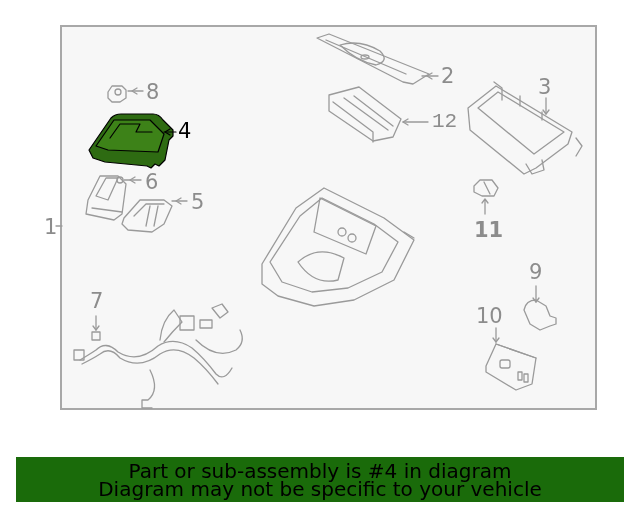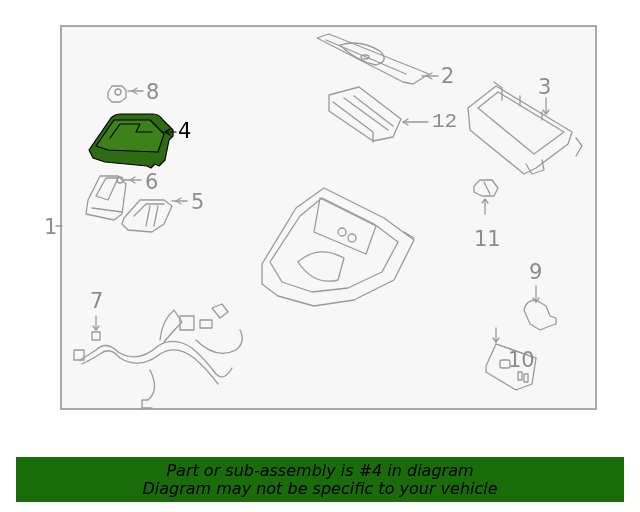--- a/index.html
+++ b/index.html
@@ -1,21 +1,21 @@
 <!DOCTYPE html>
 <html><head>
 <meta charset="utf-8">
 <style>
   html, body { margin: 0; padding: 0; background: #ffffff; }
   body { width: 640px; height: 512px; position: relative; overflow: hidden; font-family: "DejaVu Sans", sans-serif; }
   .frame { position: absolute; left: 60px; top: 25px; width: 537px; height: 385px; background: #f7f7f7; border: 2px solid #a8a8a8; box-sizing: border-box; }
   svg.art { position: absolute; left: 0; top: 0; width: 640px; height: 512px; }
   .callout { position: absolute; color: #8c8c8c; font-size: 21px; line-height: 1; font-family: "DejaVu Sans", sans-serif; }
   .callout.hl { color: #000000; }
-  .banner { position: absolute; left: 16px; top: 457px; width: 608px; height: 45px; background: #1a6b0a; color: #000; text-align: center; font-size: 16px; line-height: 18px; box-sizing: border-box; padding-top: 5px; font-style: italic; }
+  .banner { position: absolute; left: 16px; top: 457px; width: 608px; height: 45px; background: #1a6b0a; color: #000; text-align: center; font-size: 20px; line-height: 18px; box-sizing: border-box; padding-top: 5px; }
   .banner div { white-space: nowrap; }
 </style>
 </head>
 <body>
 
 <div class="frame"></div>
 
 <svg class="art" viewBox="0 0 640 512" fill="none" stroke="#9a9a9a" stroke-width="1.3" stroke-linejoin="round" stroke-linecap="round">
 
   <line x1="56" y1="226" x2="62" y2="226"></line>
@@ -131,20 +131,20 @@
 
 <div class="callout" style="left:44px; top:217px;">1</div>
 <div class="callout" style="left:441px; top:66px;">2</div>
 <div class="callout" style="left:538px; top:77px;">3</div>
 <div class="callout hl" style="left:178px; top:121px;">4</div>
 <div class="callout" style="left:191px; top:192px;">5</div>
 <div class="callout" style="left:145px; top:172px;">6</div>
 <div class="callout" style="left:90px; top:291px;">7</div>
 <div class="callout" style="left:146px; top:82px;">8</div>
 <div class="callout" style="left:529px; top:262px;">9</div>
-<div class="callout" style="left:508px; top:306px;margin-top:44px;">10</div>
-<div class="callout" style="left:474px; top:229px;">11</div>
+<div class="callout" style="left:476px; top:306px;">10</div>
+<div class="callout" style="left:474px; top:220px;font-weight:bold;">11</div>
 <div class="callout" style="left:432px; top:111px;font-family:Liberation Mono, monospace;">12</div>
 
 <div class="banner">
   <div>Part or sub-assembly is #4 in diagram</div>
   <div>Diagram may not be specific to your vehicle</div>
 </div>
 
 </body></html>

